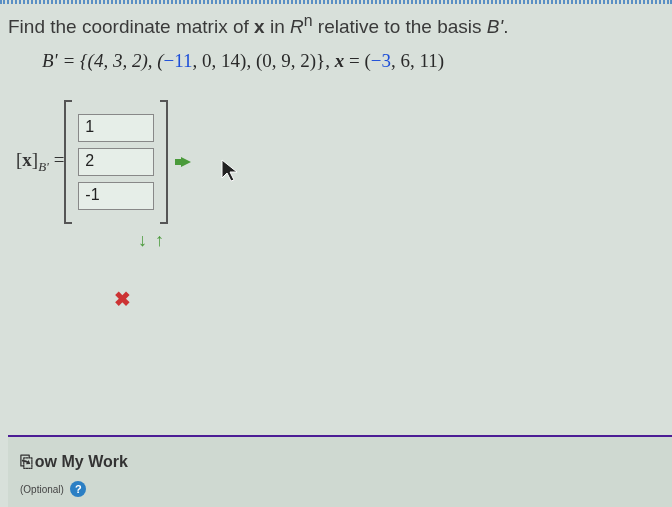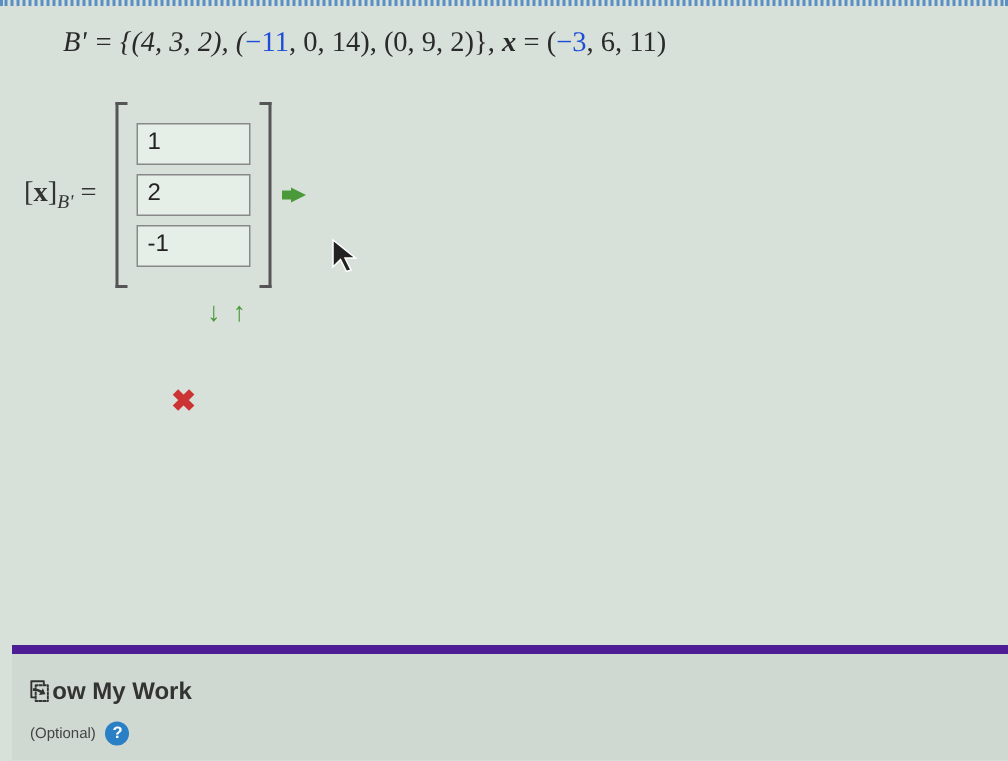--- a/index.html
+++ b/index.html
@@ -38,21 +38,21 @@
   .num { font-style: normal; }
   .matrix-row {
     display: flex;
     align-items: center;
     margin-left: 8px;
     margin-top: 4px;
   }
   .matrix-label {
     font-family: "Times New Roman", serif;
     font-size: 19px;
-    margin-right: 13px;
+    margin-right: 0;
   }
   .matrix-label .sub { font-size: 13px; font-style: italic; }
   .bracket {
     border: 2px solid #555;
     width: 8px;
     height: 124px;
   }
   .bracket-l { border-right: none; }
   .bracket-r { border-left: none; }
   .matrix-cells {
@@ -117,21 +117,21 @@
     color: #c33;
     font-weight: bold;
   }
   .work-section {
     position: absolute;
     bottom: 0;
     left: 8px;
     right: 0;
     background: #cfd9d1;
     padding: 16px 12px 10px;
-    border-top: 6px solid #4c1d95;
+    border-top: 2px solid #4c1d95;
   }
   .work-title {
     font-size: 16px;
     font-weight: bold;
     color: #333;
     margin-bottom: 8px;
   }
   .work-icon { 
     display: inline-block;
     margin-right: 2px;
@@ -153,20 +153,23 @@
     margin-left: 2px;
   }
 </style>
 </head>
 <body>
 
 <div class="top-dots"></div>
 
 <div class="content">
 
+  <div class="prompt">
+    <span>Find the coordinate matrix of </span><b>x</b><span> in </span><i>R</i><sup>n</sup><span> relative to the basis </span><i>B'</i><span>.</span>
+  </div>
 
   <div class="math-line">
     <span>B' = {(4, 3, 2), (</span><span class="neg">−11</span><span class="num">, 0, 14), (0, 9, 2)}, </span><b>x</b><span class="num"> = (</span><span class="neg">−3</span><span class="num">, 6, 11)</span>
   </div>
 
   <div class="matrix-row">
     <div class="matrix-label">
       <span>[</span><b>x</b><span>]</span><sub class="sub">B'</sub><span> =</span>
     </div>
     <div class="bracket bracket-l"></div>

